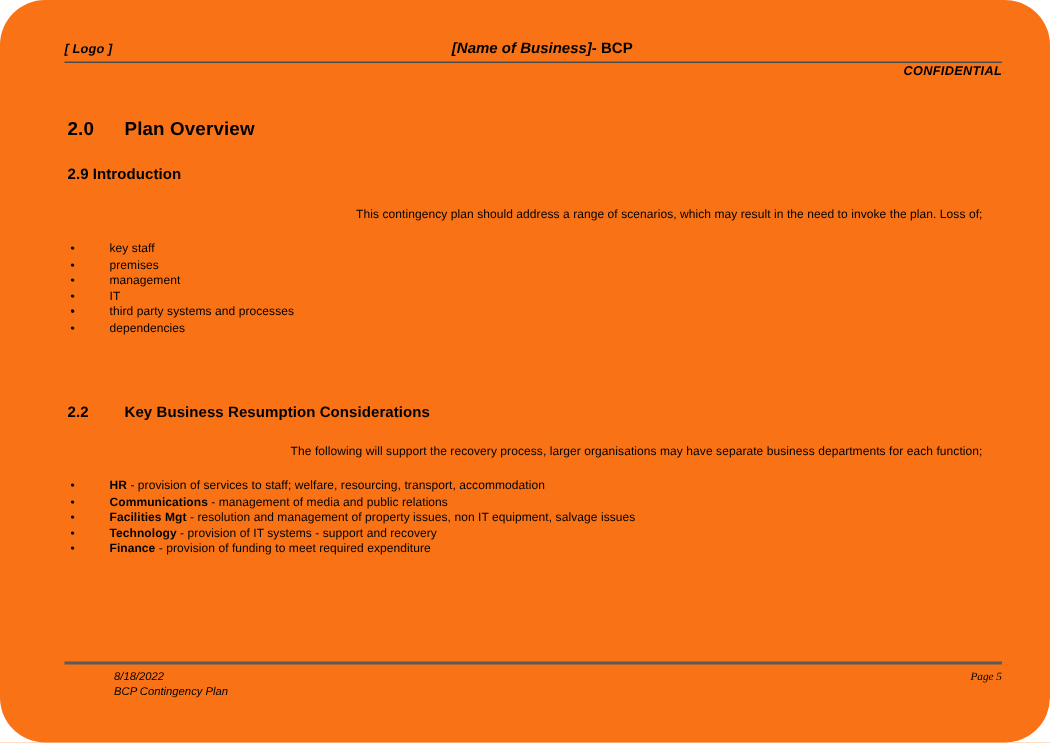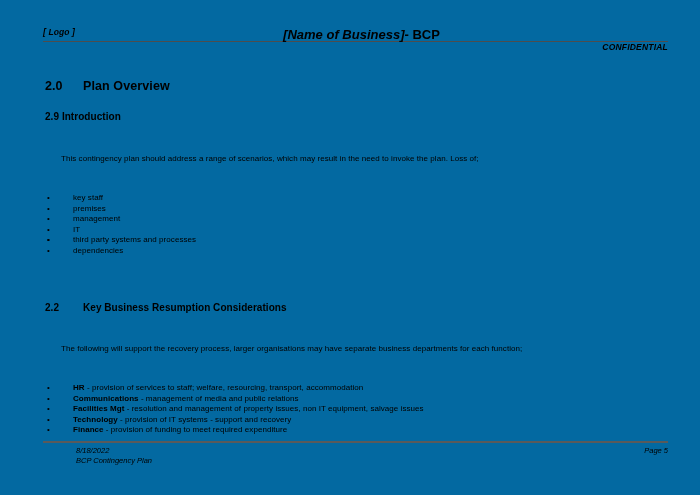--- a/index.html
+++ b/index.html
@@ -14,21 +14,22 @@
     color: #000000;
     -webkit-font-smoothing: antialiased;
     overflow: hidden;
   }
 
   .page {
     position: relative;
     width: 700px;
     height: 495px;
     box-sizing: border-box;
-    background: #0369a1;
+    background: #f97316;
+    border-radius: 30px;
   }
 
   
   .header {
     position: absolute;
     left: 43px;
     top: 27px;
     width: 625px;
   }
   .header-row {
@@ -46,21 +47,21 @@
     font-style: italic;
     letter-spacing: 0.1px;
     white-space: nowrap;
   }
   .hdr-center {
     position: absolute;
     left: 0;
     right: 0;
     top: 0;
     text-align: center;
-    font-size: 13px;
+    font-size: 10px;
     font-weight: bold;
     white-space: nowrap;
     padding-left: 12px;
   }
   .hdr-center .nb { font-style: italic; }
   .hdr-confidential {
     position: absolute;
     right: 0;
     top: 15px;
     font-size: 8.5px;
@@ -97,24 +98,25 @@
     line-height: 14px;
     letter-spacing: 0.05px;
   }
   h2.sub-title-wide .num {
     display: inline-block;
     width: 38px;
     margin-top: 12px;
   }
 
   p.body-text {
-    margin: 16px;
+    margin: 0;
     font-size: 8px;
     line-height: 12px;
     letter-spacing: 0.05px;
+    text-align: right;
   }
 
   ul.bullets {
     margin: 0;
     padding: 0;
     list-style: none;
   }
   ul.bullets li {
     position: relative;
     font-size: 8px;
@@ -165,20 +167,21 @@
     font-style: italic;
     line-height: 10px;
   }
   .footer-right {
     position: absolute;
     right: 0;
     top: 0;
     font-size: 7.5px;
     font-style: italic;
     line-height: 10px;
+    font-family: Liberation Serif, serif;
   }
 </style>
 </head>
 <body>
 
 <div class="page">
 
   <div class="header">
     <div class="header-row">
       <div class="hdr-logo"><span>[ Logo ]</span></div>

